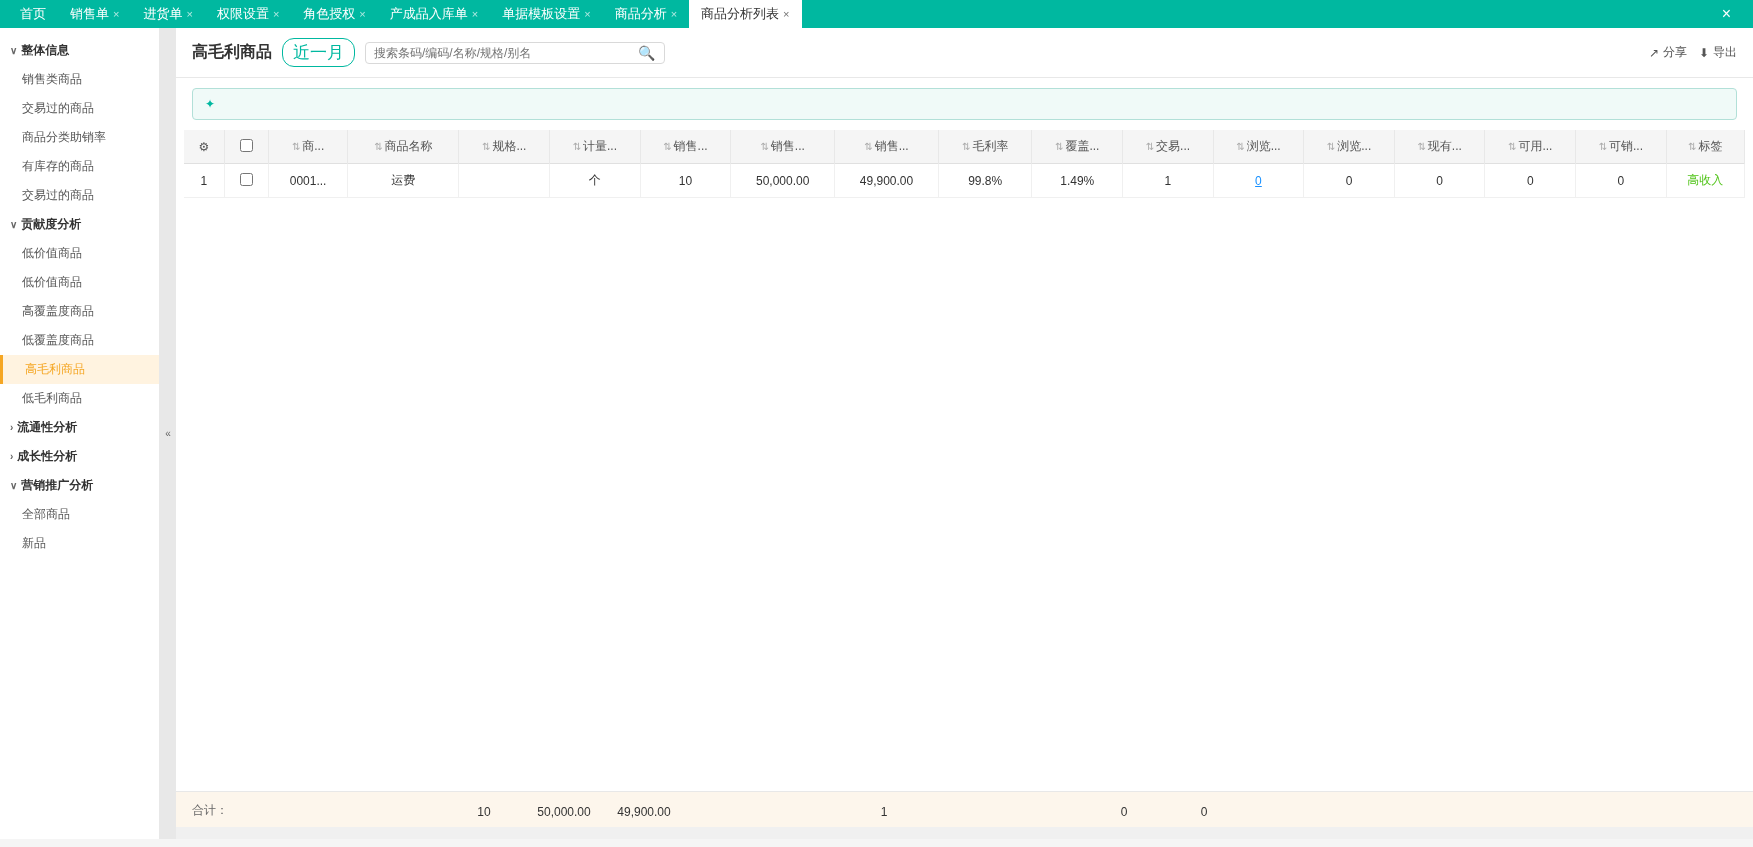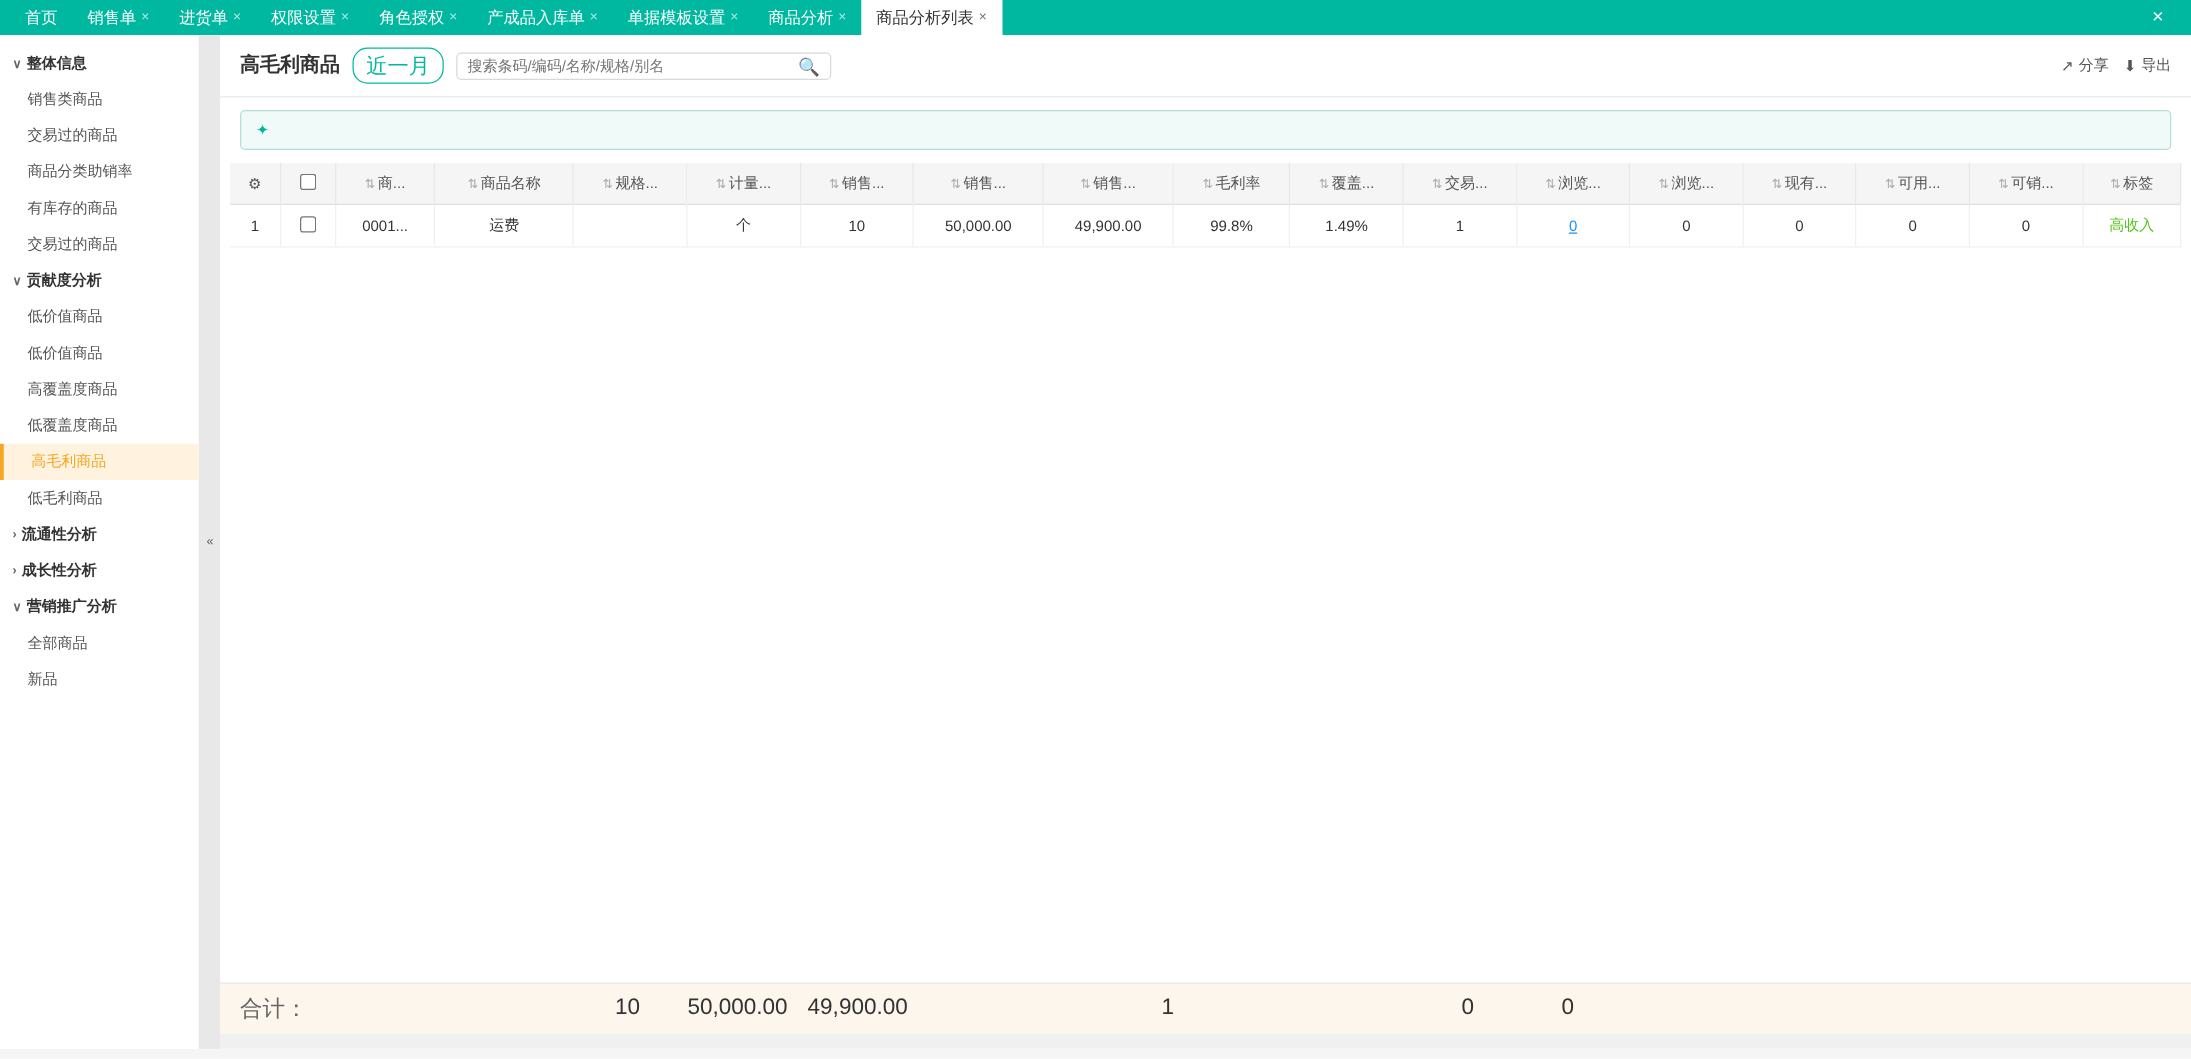--- a/index.html
+++ b/index.html
@@ -207,23 +207,23 @@
       border-right: 1px solid #f0f0f0;
       white-space: nowrap;
     }
     .col-sort::before { content: '⇅'; font-size: 10px; margin-right: 2px; color: #aaa; }
 
     
     .table-footer {
       background: #fdf6ec;
       border-top: 1px solid #e8e8e8;
       display: flex;
-      align-items: flex-start;
+      align-items: flex-end;
       padding: 8px 16px;
-      font-size: 18px;
+      font-size: 12px;
       color: #333;
       flex-shrink: 0;
       min-height: 36px;
     }
     .footer-label { margin-right: 16px; color: #666; }
     .footer-cell {
       min-width: 80px;
       text-align: center;
       padding: 0 8px;
     }

